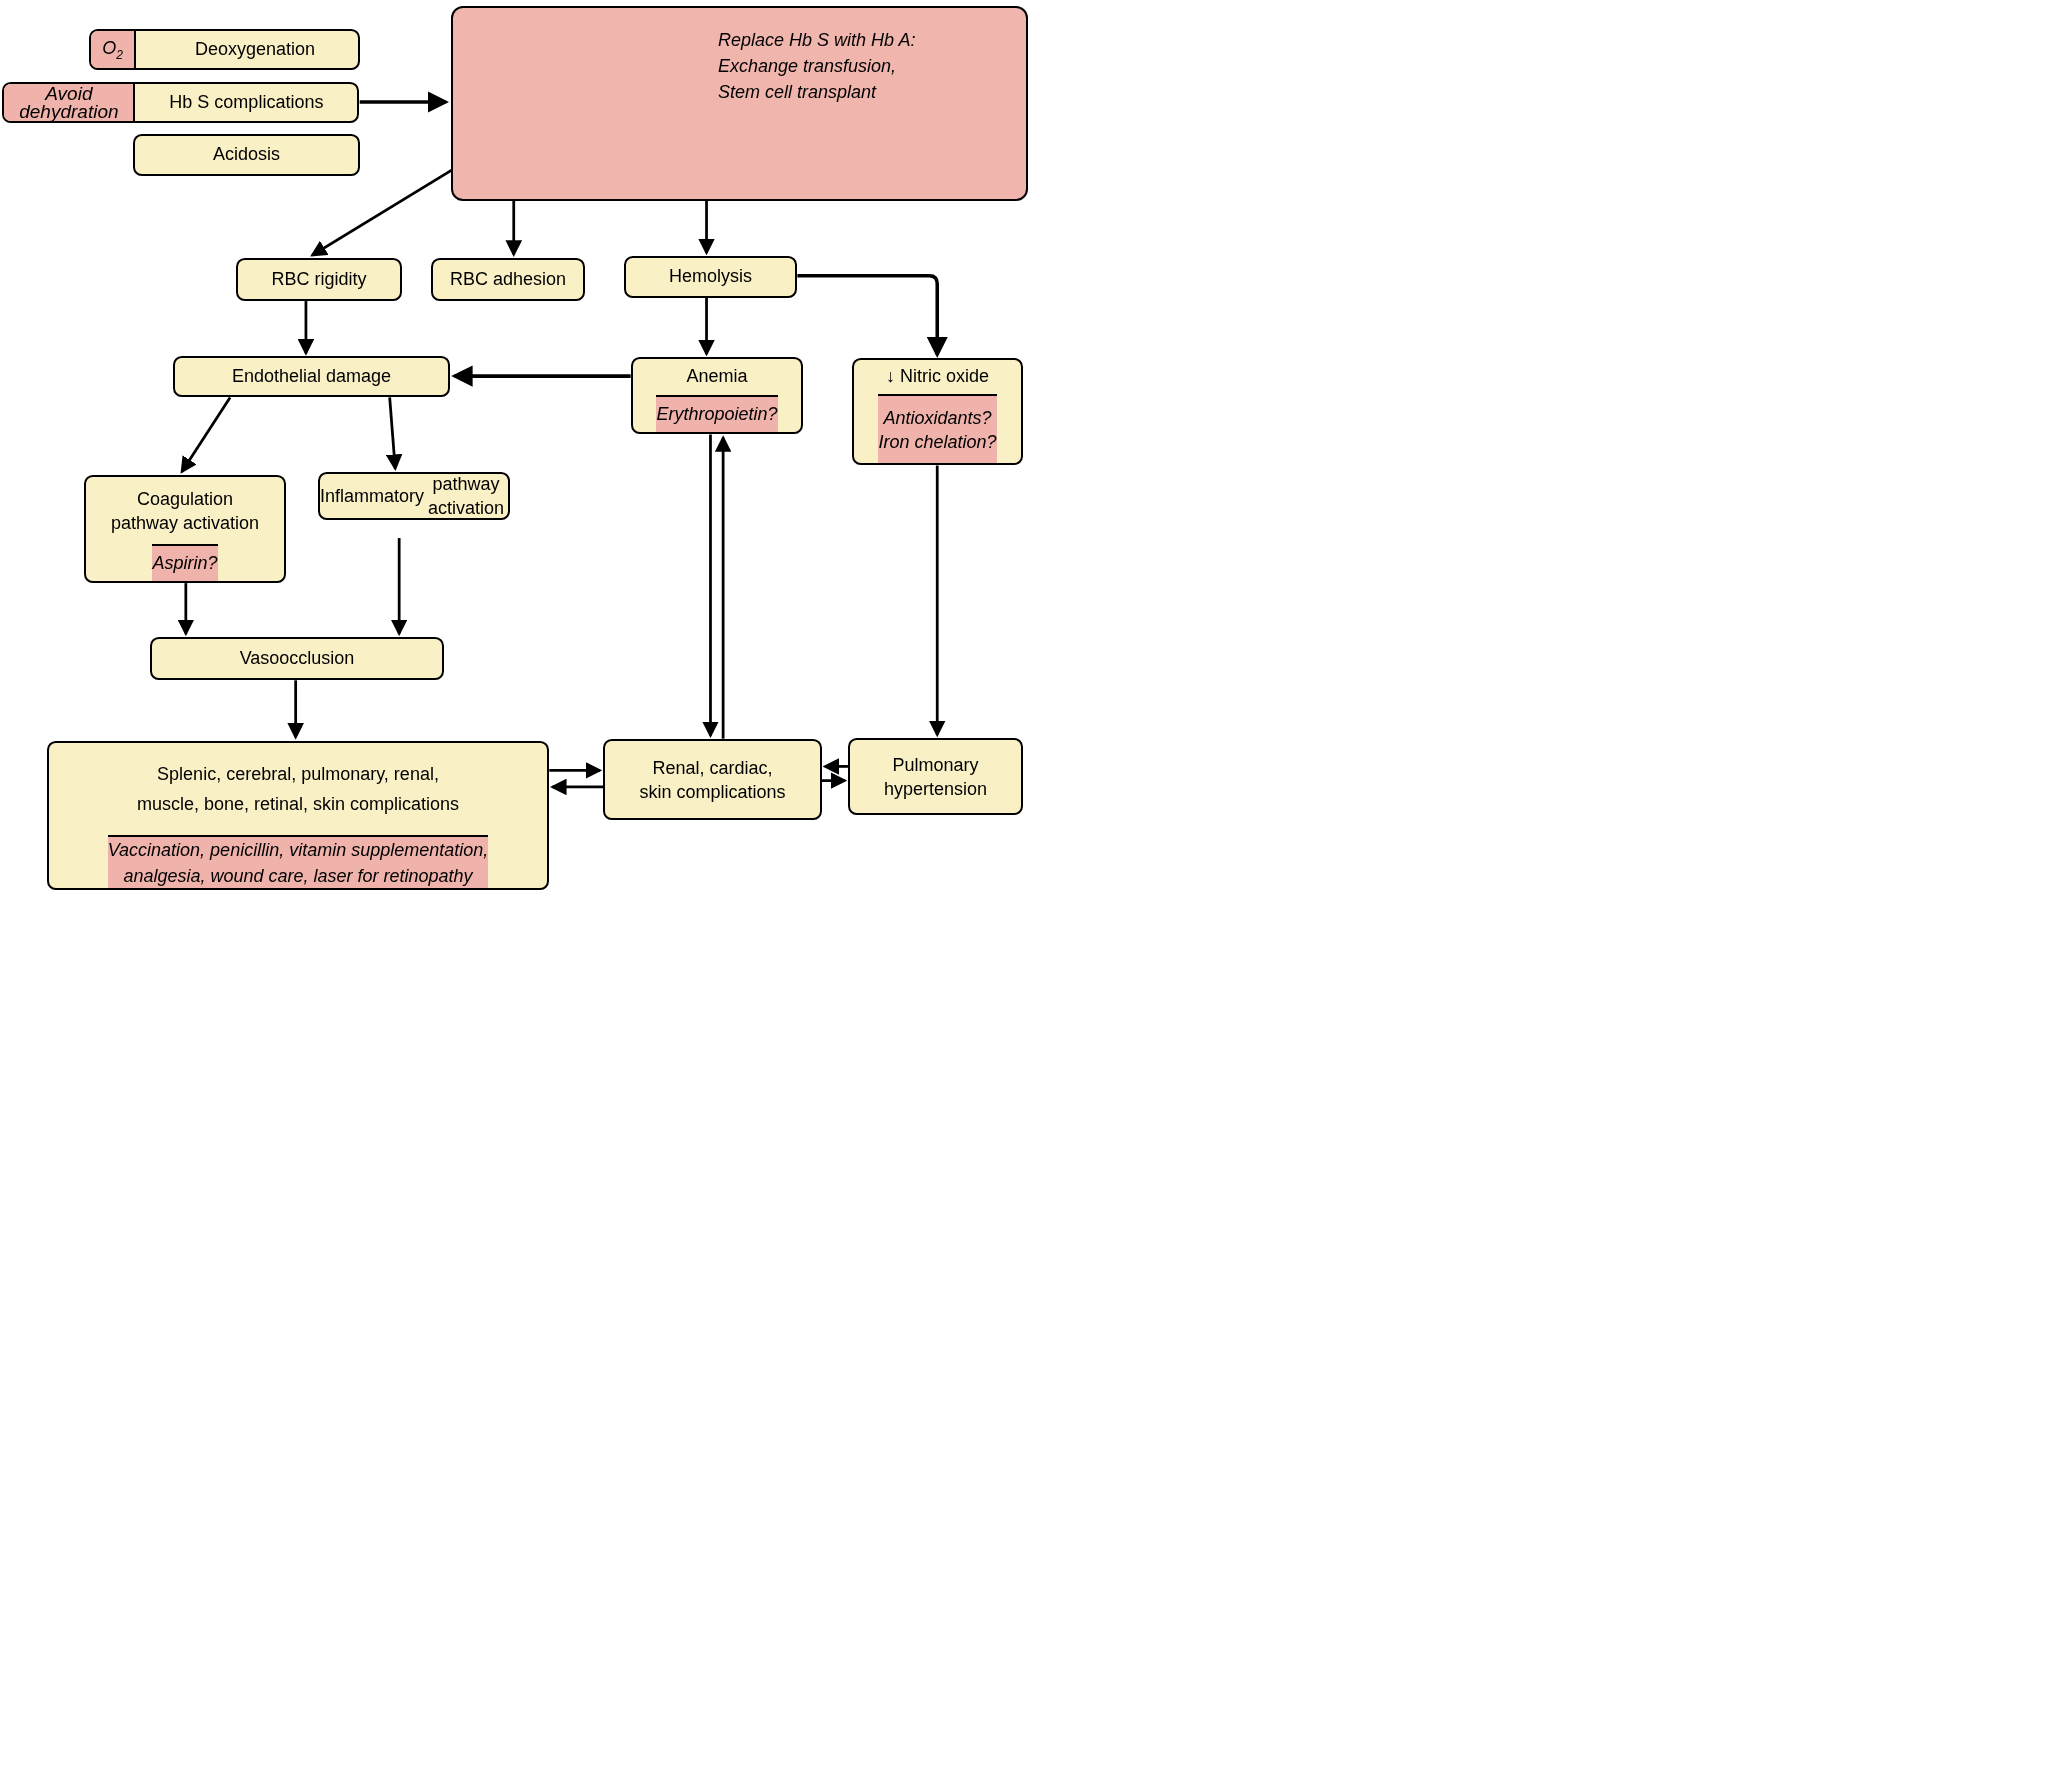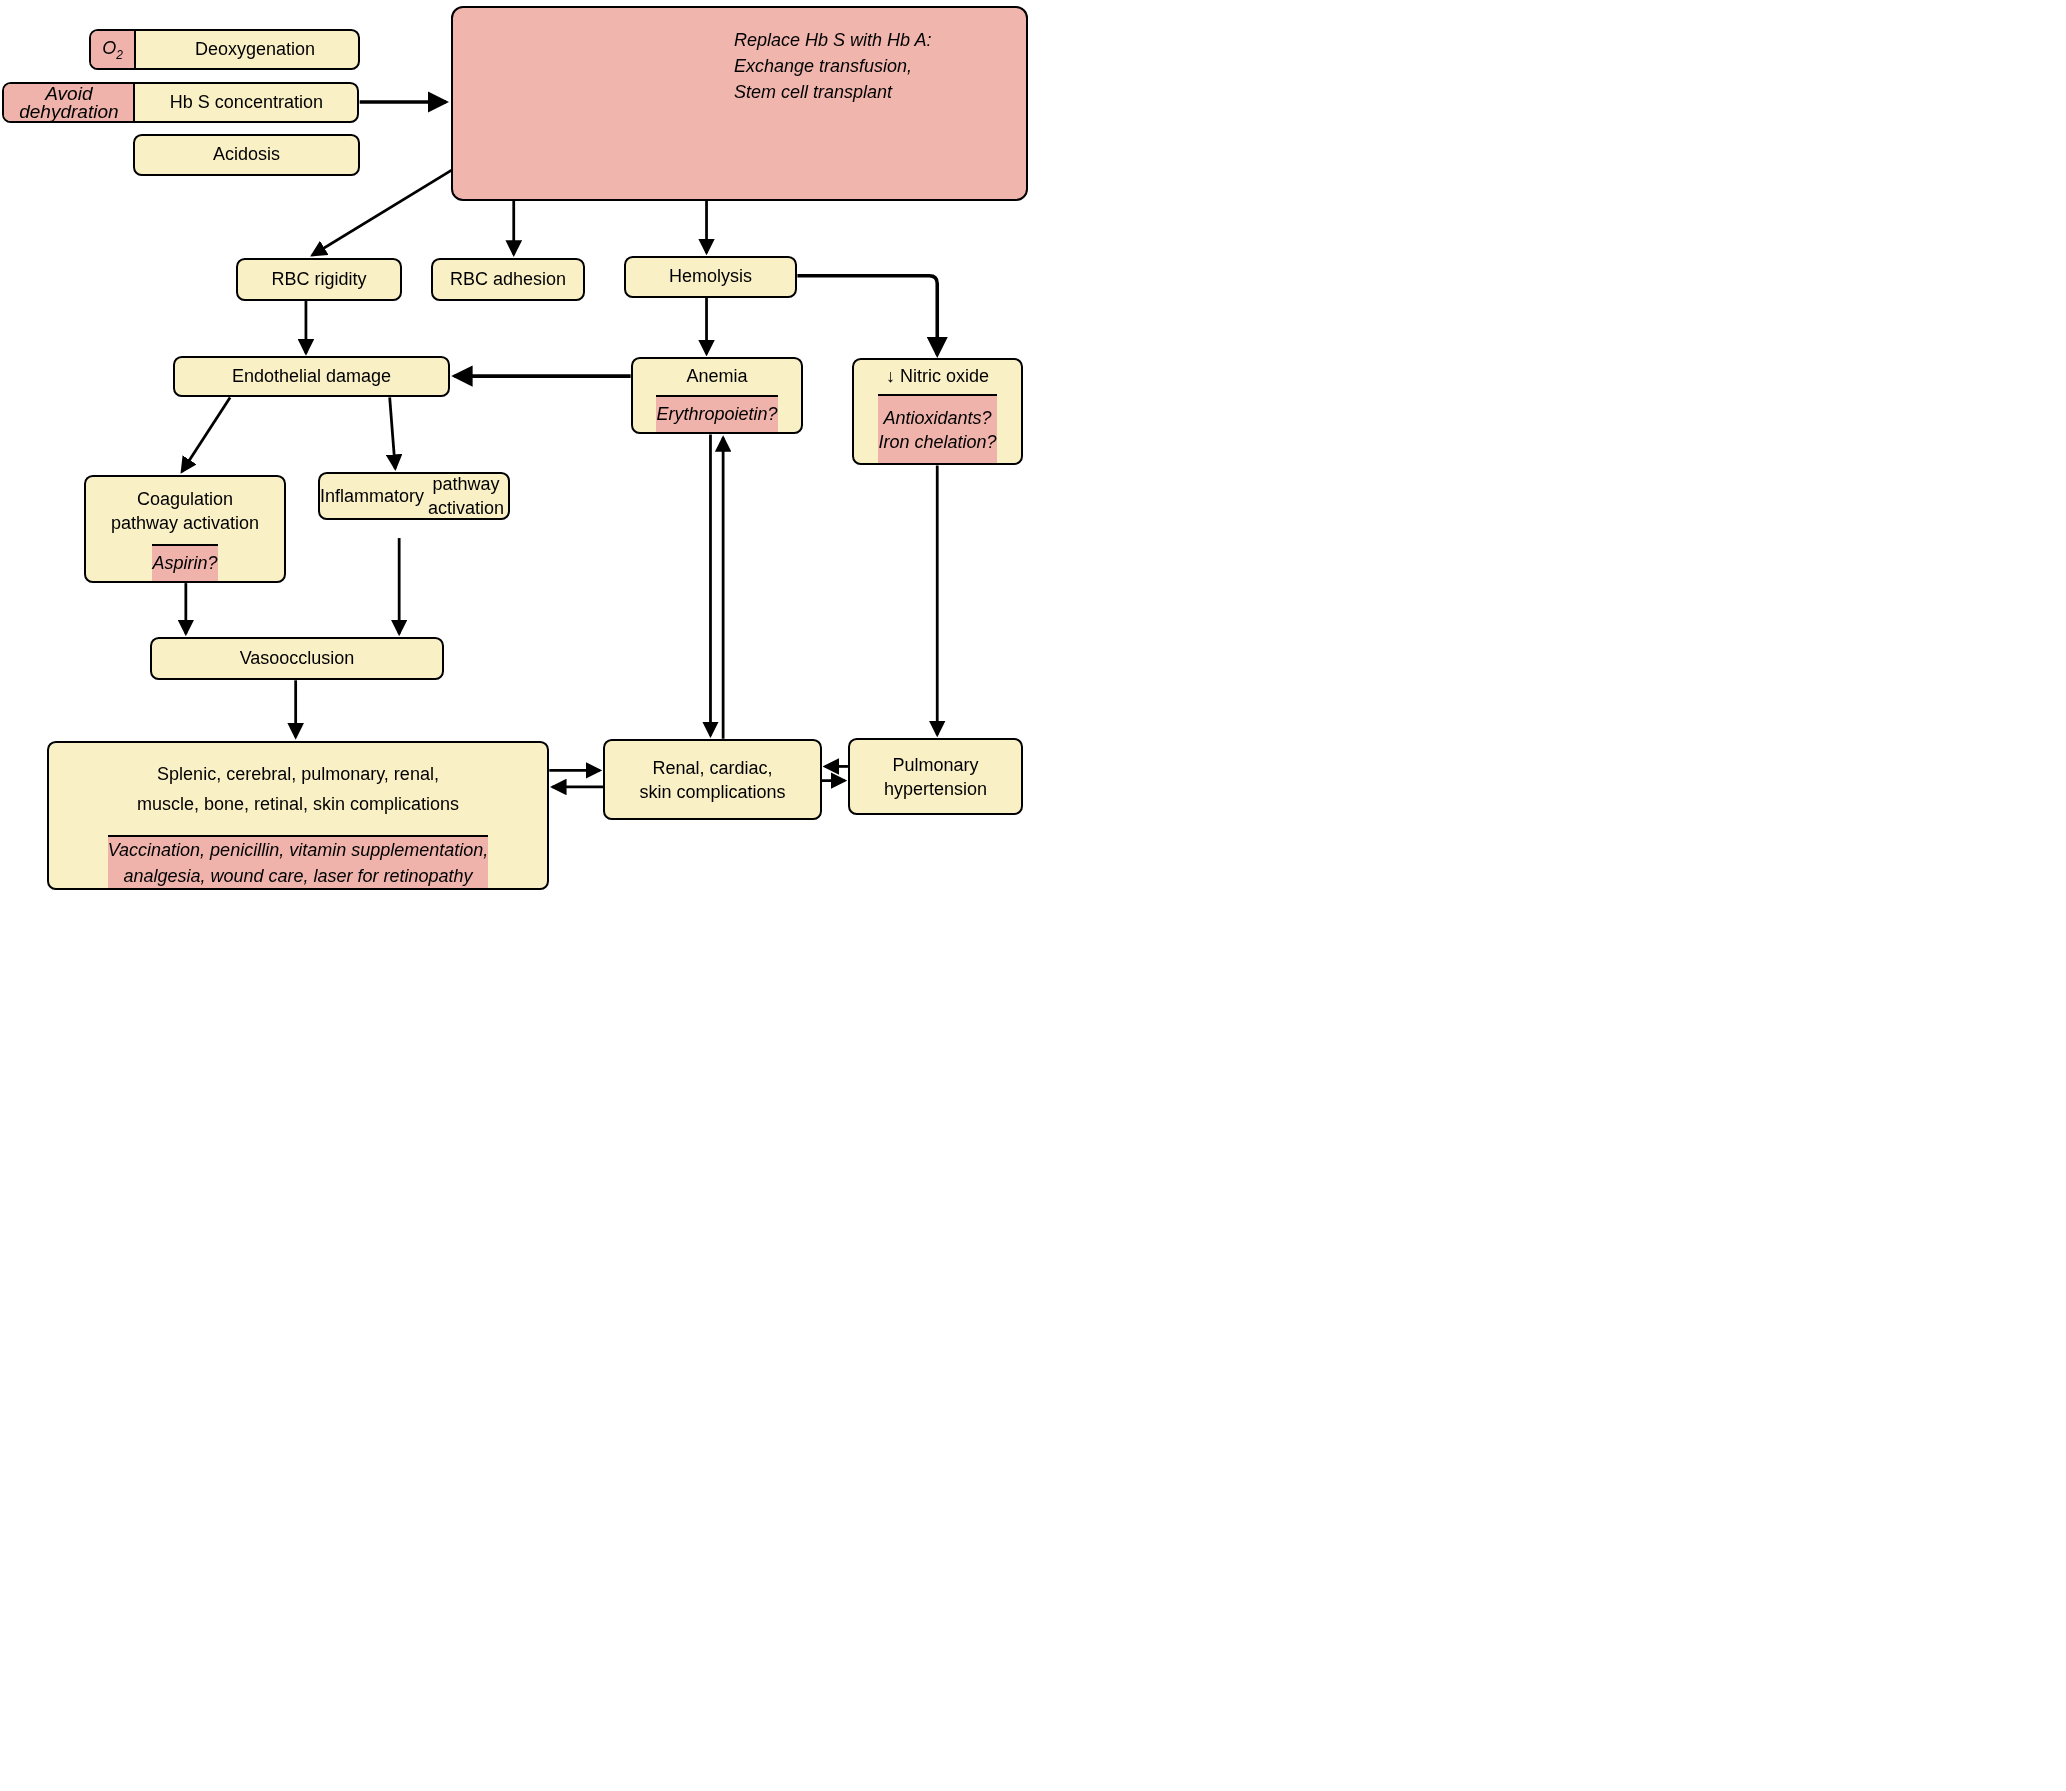--- a/index.html
+++ b/index.html
@@ -11,21 +11,21 @@
     display:flex;align-items:center;justify-content:center;
     text-align:center;font-size:18px;line-height:1.18;overflow:hidden;
   }
   .big-pink{background:#f0b6ae;border-radius:12px;display:block;}
   .inner-yellow{
     position:absolute;box-sizing:border-box;background:#faf0c6;
     border:2px solid #000;border-radius:8.7px;
     display:flex;align-items:center;justify-content:center;font-style:italic;
   }
   .bigbox-text{position:absolute;left:265px;top:9.5px;width:304px;text-align:left;font-style:italic;font-size:18px;line-height:26px;}
-  .bigbox-text .para2{margin-top:10.3px;margin-left:16px;}
+  .bigbox-text .para2{margin-top:10.3px;}
   .split-h{padding:0;display:flex;flex-direction:row;align-items:stretch;}
   .cell-pink{flex:0 0 auto;background:#efb3ab;border-right:2px solid #000;display:flex;align-items:center;justify-content:center;font-style:italic;}
   .cell-yellow{flex:1 1 auto;display:flex;align-items:center;justify-content:center;}
   .split-v{padding:0;display:flex;flex-direction:column;align-items:center;}
   .sec-top{flex:0 0 auto;display:flex;flex-direction:column;align-items:center;justify-content:center;}
   .sec-bottom{flex:1 1 auto;background:#efb3ab;border-top:2px solid #000;display:flex;flex-direction:column;align-items:center;justify-content:center;font-style:italic;}
   .small-italic{font-size:19px;line-height:17.4px;font-style:italic;}
   .lh30{line-height:24px;}
   .lh38{line-height:30px;}
   .lh33{line-height:26px;}
@@ -49,21 +49,21 @@
   </div>
 
   <div class="node split-h" style="left:2.4px;top:82px;width:357px;height:41px;">
     <div class="cell-pink small-italic" style="width:129px;">
       <span>
         <span style="display:block">Avoid</span>
         <span style="display:block">dehydration</span>
       </span>
     </div>
     <div class="cell-yellow">
-      <span>Hb S concentration</span>
+      <span>Hb S complications</span>
     </div>
   </div>
 
   <div class="node" style="left:133px;top:134px;width:227px;height:42px;">
     <span>Acidosis</span>
   </div>
 
   <div class="node big-pink" style="left:451px;top:5.5px;width:577px;height:195px;">
     <div class="bigbox-text">
       <div class="para2">

